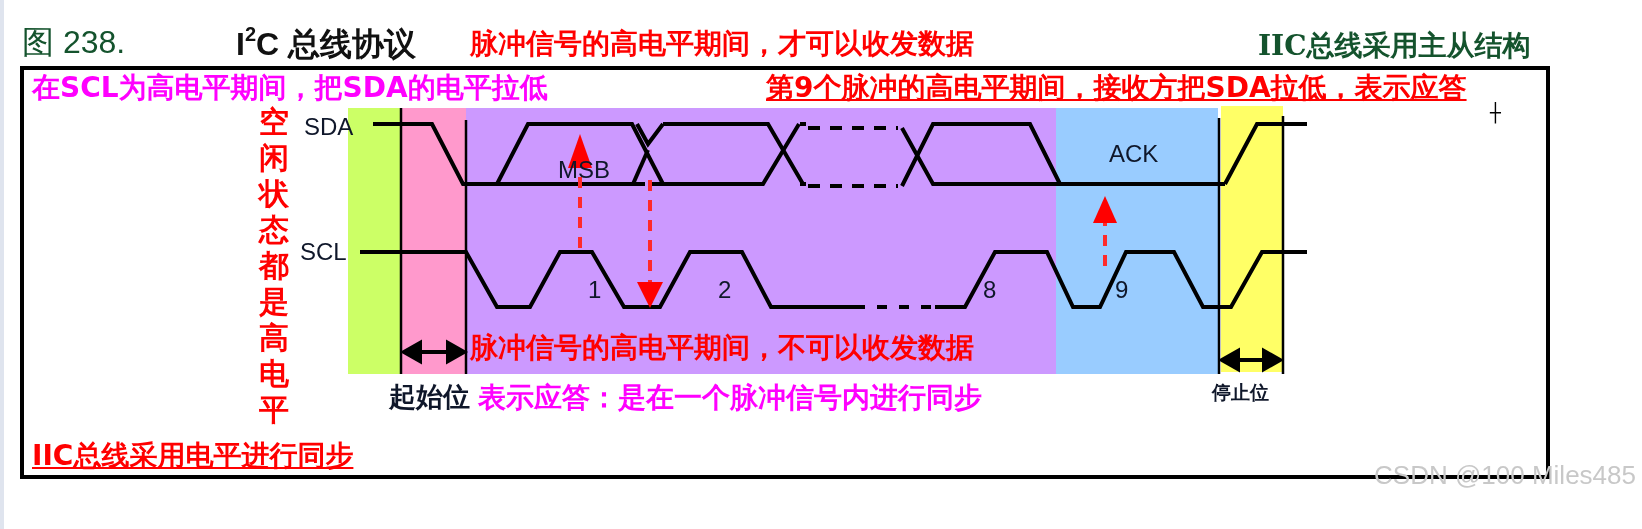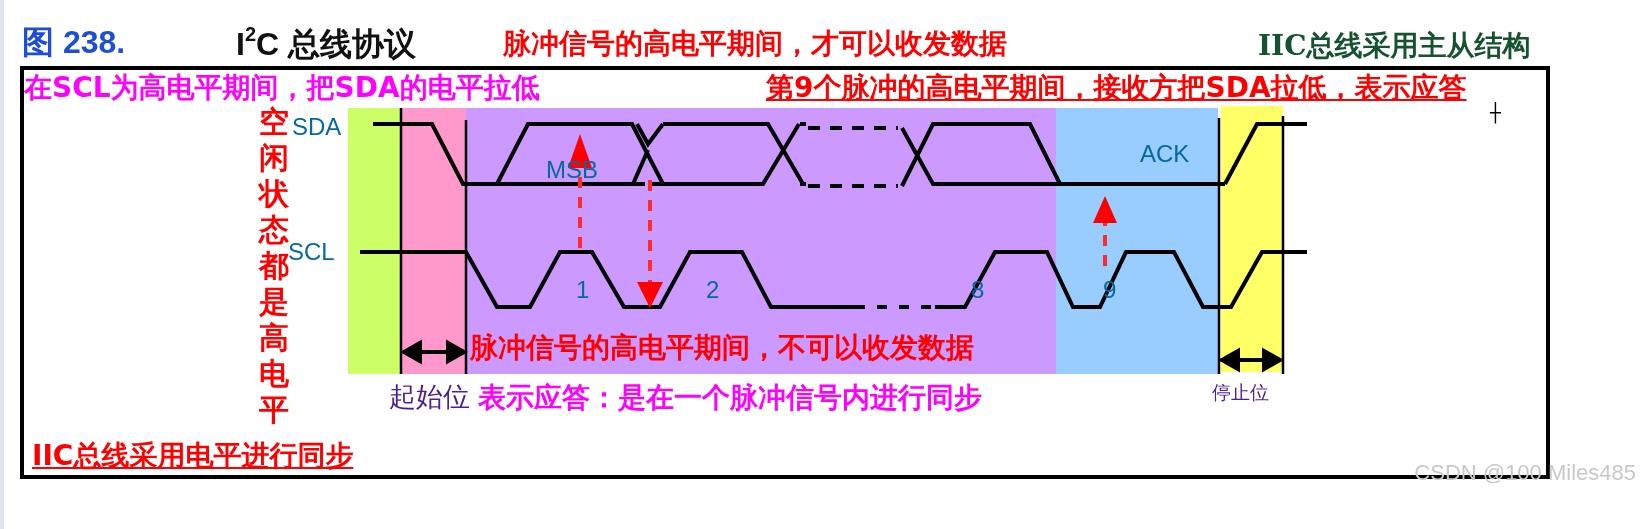--- a/index.html
+++ b/index.html
@@ -3,44 +3,44 @@
   <meta charset="utf-8">
   <style>
     html, body { margin: 0; padding: 0; }
     body {
       width: 1642px; height: 529px; position: relative; overflow: hidden;
       background: #ffffff;
       font-family: "DejaVu Sans", sans-serif;
     }
     .leftedge { position: absolute; left: 0; top: 0; width: 4px; height: 529px; background: #dfe4ee; }
     .abs { position: absolute; white-space: nowrap; line-height: 1; }
-    .fig-label { left: 22px; top: 26px; font-size: 32px; font-weight: bold; color: #1d4ed8; font-family: "Liberation Sans", sans-serif; }
+    .fig-label { left: 22px; top: 26px; font-size: 32px; font-weight: normal; color: #14532d; font-family: "Liberation Sans", sans-serif; }
     .fig-name { left: 236px; top: 24px; font-size: 32px; font-weight: bold; color: #111; font-family: "Liberation Sans", sans-serif; text-align: right; }
     .fig-name sup { font-size: 20px; vertical-align: 14px; }
     .cn-bold { font-weight: bold; font-family: "DejaVu Sans", sans-serif; }
     .red { color: #ff0000; }
     .mag { color: #ff00ff; }
     .blue { color: #14532d; }
-    .grey { color: #4c1d95; }
+    .grey { color: #0f172a; font-weight: bold; }
     .frame { position: absolute; left: 20px; top: 66px; width: 1522px; height: 405px; border: 4px solid #000; box-sizing: content-box; }
     .zone { position: absolute; }
-    .sig-label { font-family: "Liberation Sans", sans-serif; font-size: 24px; color: #0369a1; }
+    .sig-label { font-family: "Liberation Sans", sans-serif; font-size: 24px; color: #0f172a; margin-left: 12px; }
     .vert { position: absolute; left: 256px; top: 104px; width: 36px; font-size: 30px; line-height: 36px; color: #ff0000; font-weight: bold; text-align: center; }
     .vert span { display: block; }
-    .watermark { right: 6px; top: 462px; font-size: 22px; color: #c8c8c8; font-family: "Liberation Sans", sans-serif; }
+    .watermark { right: 6px; top: 462px; font-size: 26px; color: #c8c8c8; font-family: "Liberation Sans", sans-serif; }
     svg { position: absolute; left: 0; top: 0; }
   </style>
 </head>
 <body>
 
 <div class="leftedge"></div>
 
 <div class="abs fig-label">图 238.</div>
 <div class="abs fig-name"><span>I</span><sup>2</sup><span>C 总线协议</span></div>
-<div class="abs cn-bold red" style="left:470px; top:30px; font-size:28px;margin-left:33px;">脉冲信号的高电平期间，才可以收发数据</div>
+<div class="abs cn-bold red" style="left:470px; top:30px; font-size:28px;">脉冲信号的高电平期间，才可以收发数据</div>
 <div class="abs cn-bold blue" style="left:1258px; top:32px; font-size:28px; font-family:'DejaVu Serif', serif;">IIC总线采用主从结构</div>
 
 <div class="frame"></div>
 
 <div class="zone" style="left:348px; top:108px; width:53px; height:266px; background:#ccff66;"></div>
 <div class="zone" style="left:401px; top:108px; width:65px; height:266px; background:#ff99cc;"></div>
 <div class="zone" style="left:466px; top:108px; width:590px; height:266px; background:#cc99ff;"></div>
 <div class="zone" style="left:1056px; top:108px; width:162px; height:266px; background:#99ccff;"></div>
 <div class="zone" style="left:1221px; top:106px; width:62px; height:266px; background:#ffff66;"></div>
 
@@ -88,27 +88,27 @@
     <polygon points="464,352 448,343 448,361"></polygon>
     <line x1="1232" y1="360" x2="1272" y2="360"></line>
     <polygon points="1222,360 1238,351 1238,369"></polygon>
     <polygon points="1280,360 1264,351 1264,369"></polygon>
   </g>
 </svg>
 
 <div class="abs sig-label" style="left:292px; top:115px;">SDA</div>
 <div class="abs sig-label" style="left:288px; top:240px;">SCL</div>
 <div class="abs sig-label" style="left:546px; top:158px; font-size:24px;">MSB</div>
-<div class="abs sig-label" style="left:1140px; top:142px; font-size:24px;">ACK</div>
+<div class="abs sig-label" style="left:1097px; top:142px; font-size:24px;">ACK</div>
 <div class="abs sig-label" style="left:576px; top:278px; font-size:24px;">1</div>
 <div class="abs sig-label" style="left:706px; top:278px; font-size:24px;">2</div>
 <div class="abs sig-label" style="left:971px; top:278px; font-size:24px;">8</div>
 <div class="abs sig-label" style="left:1103px; top:278px; font-size:24px;">9</div>
 
-<div class="abs cn-bold mag" style="left:24px; top:74px; font-size:28px;">在SCL为高电平期间，把SDA的电平拉低</div>
+<div class="abs cn-bold mag" style="left:32px; top:74px; font-size:28px;">在SCL为高电平期间，把SDA的电平拉低</div>
 <div class="abs cn-bold red" style="left:766px; top:74px; font-size:28px;text-decoration:underline;">第9个脉冲的高电平期间，接收方把SDA拉低，表示应答</div>
 
 <div class="vert">
   <span>空</span>
   <span>闲</span>
   <span>状</span>
   <span>态</span>
   <span>都</span>
   <span>是</span>
   <span>高</span>

